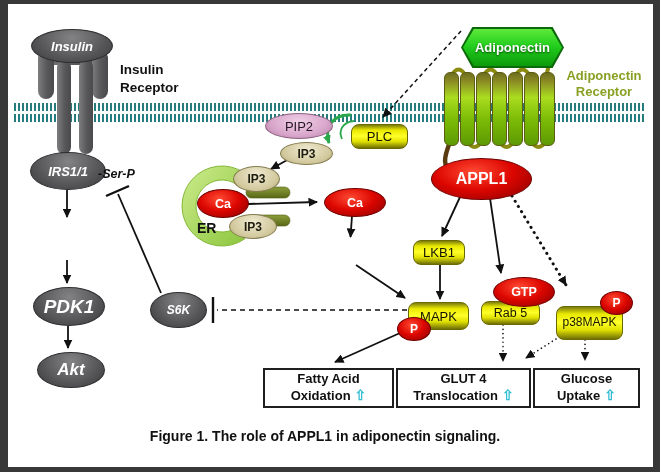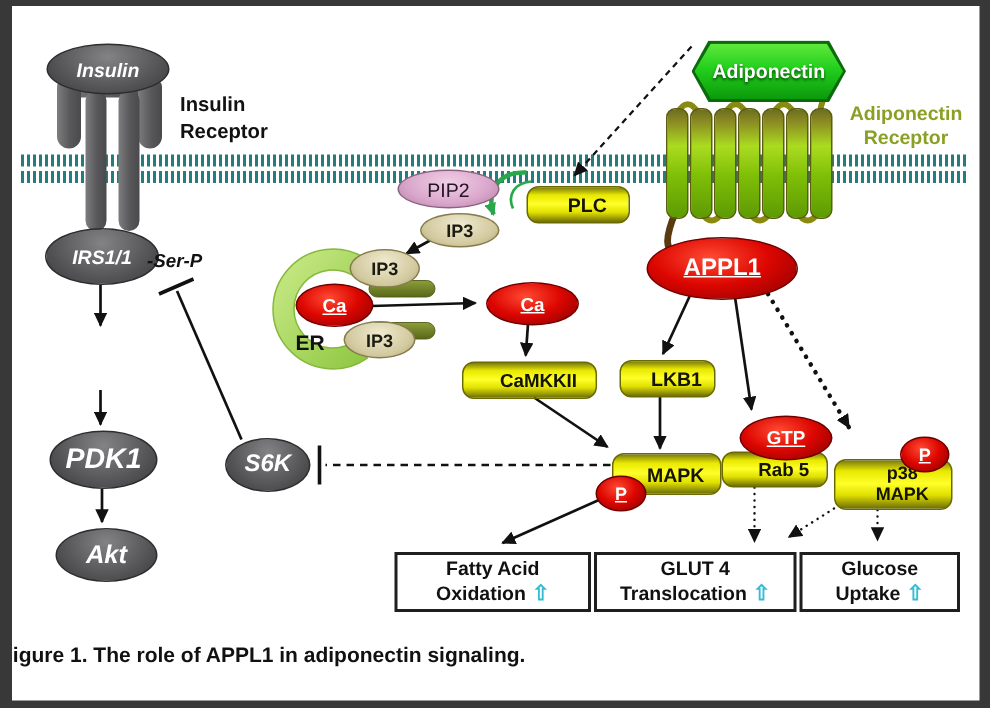--- a/index.html
+++ b/index.html
@@ -9,27 +9,27 @@
   .ctr{display:flex;align-items:center;justify-content:center;text-align:center;}
   
   .mem{position:absolute;left:14px;width:632px;height:8px;z-index:1;
        background:repeating-linear-gradient(90deg,#267c7c 0 2px,#ffffff 2px 4px);}
   
   .gray-ell{position:absolute;border-radius:50%;z-index:5;color:#fff;font-weight:bold;font-style:italic;
        background:radial-gradient(ellipse at 50% 25%,#838385,#545456 62%,#3a3a3c);
        border:1px solid #2d2d2f;}
   .rcpt{position:absolute;background:linear-gradient(90deg,#7d7d7f,#58585a 55%,#4a4a4c);z-index:3;}
   
-  .ynode{position:absolute;border-radius:8px;z-index:8;color:#141400;font-weight:bold;
+  .ynode{position:absolute;border-radius:8px;z-index:8;color:#141400;font-weight:normal;
        background:linear-gradient(180deg,#7c7c10 0%,#e8e800 22%,#ffff2a 48%,#e0e000 72%,#6f6f08 100%);
-       border:1px solid #6a6a00;padding-left:12px;}
+       border:1px solid #6a6a00;}
   
   .rnode{position:absolute;border-radius:50%;z-index:9;color:#fff;font-weight:bold;
        background:radial-gradient(ellipse at 42% 32%,#ff4a33,#dc0600 48%,#8d0000 95%);
-       border:1px solid #6f0000;text-decoration:underline;}
+       border:1px solid #6f0000;}
   
   .tnode{position:absolute;border-radius:50%;z-index:8;color:#1c1c10;font-weight:bold;
        background:radial-gradient(ellipse at 50% 32%,#f0ead0,#d2c99e 65%,#aaa071);
        border:1px solid #857c4e;}
   .pnode{position:absolute;border-radius:50%;z-index:8;color:#241424;font-weight:normal;
        background:radial-gradient(ellipse at 50% 32%,#f0cfe6,#d9a6cb 60%,#b37da2);
        border:1px solid #8d6280;}
   .helix{position:absolute;top:72px;width:13px;height:72px;border-radius:6px;z-index:7;
        background:linear-gradient(180deg,#6d6d1f 0%,#8c8c24 12%,#aadc20 34%,#7fbe07 62%,#5d9a04 100%);
        border:1px solid #5c5c12;}
@@ -39,21 +39,21 @@
        clip-path:polygon(11% 0,89% 0,100% 50%,89% 100%,11% 100%,0 50%);
        display:flex;align-items:center;justify-content:center;color:#fff;font-weight:bold;font-size:13px;
        text-shadow:0 1px 2px rgba(0,50,0,.85);}
   .obox{position:absolute;top:368px;height:36px;background:#fff;border:2px solid #1f1f1f;z-index:8;
        display:flex;flex-direction:column;align-items:center;justify-content:center;
        font-weight:bold;font-size:13px;color:#111;line-height:1.25;}
   .box-line{display:flex;align-items:center;gap:4px;}
   .up-arrow{color:#35bdd3;font-weight:bold;font-size:14px;}
   .lbl{position:absolute;color:#111;font-weight:bold;z-index:8;}
   svg.layer{position:absolute;left:0;top:0;z-index:6;pointer-events:none;}
-  #caption{position:absolute;left:0;top:428px;width:650px;
+  #caption{position:absolute;left:0;top:428px;width:650px;text-align:center;
        font-weight:bold;font-size:14px;color:#111;z-index:8;}
 </style>
 </head>
 <body>
 
 <div id="stage">
   <div id="frame"></div>
 
   <div class="mem" style="top:103px"></div>
   <div class="mem" style="top:114px"></div>
@@ -74,21 +74,21 @@
 
   <div class="gray-ell ctr" style="left:30px;top:152px;width:74px;height:36px;font-size:13px">
       <span>IRS1/1</span>
     </div>
   <div class="gray-ell ctr" style="left:33px;top:287px;width:70px;height:37px;font-size:19px">
       <span>PDK1</span>
     </div>
   <div class="gray-ell ctr" style="left:37px;top:352px;width:66px;height:34px;font-size:17px">
       <span>Akt</span>
     </div>
-  <div class="gray-ell ctr" style="left:150px;top:292px;width:55px;height:34px;font-size:16px">
+  <div class="gray-ell ctr" style="left:150px;top:292px;width:55px;height:34px;font-size:12px">
       <span>S6K</span>
     </div>
   <div class="lbl" style="left:98px;top:167px;font-size:12.5px;font-style:italic">-Ser-P</div>
 
   <div class="pnode ctr" style="left:265px;top:113px;width:66px;height:24px;font-size:13px">
       <span>PIP2</span>
     </div>
   <div class="ynode ctr" style="left:351px;top:124px;width:55px;height:23px;font-size:13px">
       <span>PLC</span>
     </div>
@@ -102,39 +102,36 @@
       <span>IP3</span>
     </div>
   <div class="rnode ctr" style="left:197px;top:189px;width:50px;height:27px;font-size:12.5px">
       <span>Ca</span>
     </div>
   <div class="rnode ctr" style="left:324px;top:188px;width:60px;height:27px;font-size:12.5px">
       <span>Ca</span>
     </div>
   <div class="lbl" style="left:197px;top:220px;font-size:14px">ER</div>
 
-  <div class="ynode ctr" style="left:308px;top:241px;width:76px;height:23px;font-size:12.5px">
-      <span>CaMKKII</span>
-    </div>
   <div class="ynode ctr" style="left:413px;top:240px;width:50px;height:23px;font-size:13px">
       <span>LKB1</span>
     </div>
   <div class="ynode ctr" style="left:408px;top:302px;width:59px;height:26px;font-size:13px">
       <span>MAPK</span>
     </div>
   <div class="rnode ctr" style="left:397px;top:317px;width:32px;height:22px;font-size:12px;z-index:10">
       <span>P</span>
     </div>
   <div class="ynode ctr" style="left:481px;top:301px;width:57px;height:22px;font-size:12.5px">
       <span>Rab 5</span>
     </div>
   <div class="rnode ctr" style="left:493px;top:277px;width:60px;height:28px;font-size:12.5px;z-index:10">
       <span>GTP</span>
     </div>
-  <div class="ynode ctr" style="left:556px;top:306px;width:65px;height:32px;font-size:12px;line-height:1.15;flex-direction:column">
+  <div class="ynode ctr" style="left:556px;top:306px;width:65px;height:32px;font-size:12px;line-height:1.15;flex-direction:row">
     <div>p38</div>
     <div>MAPK</div>
   </div>
   <div class="rnode ctr" style="left:600px;top:291px;width:31px;height:22px;font-size:12px;z-index:10">
       <span>P</span>
     </div>
 
   <div class="hexO">
     <div class="hexI">
         <span>Adiponectin</span>

